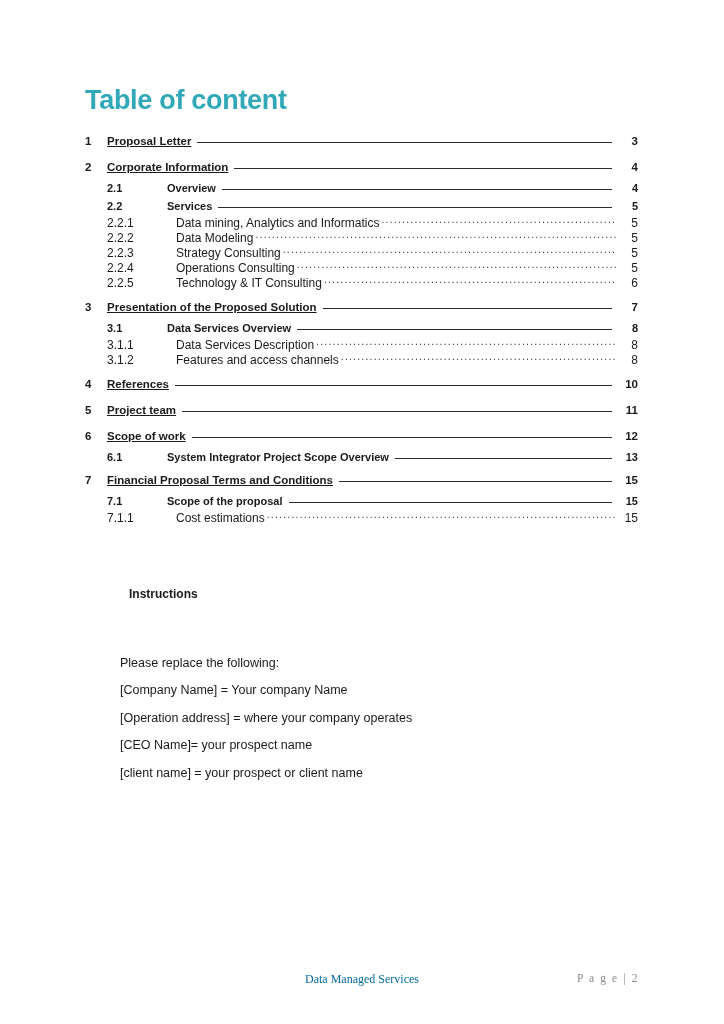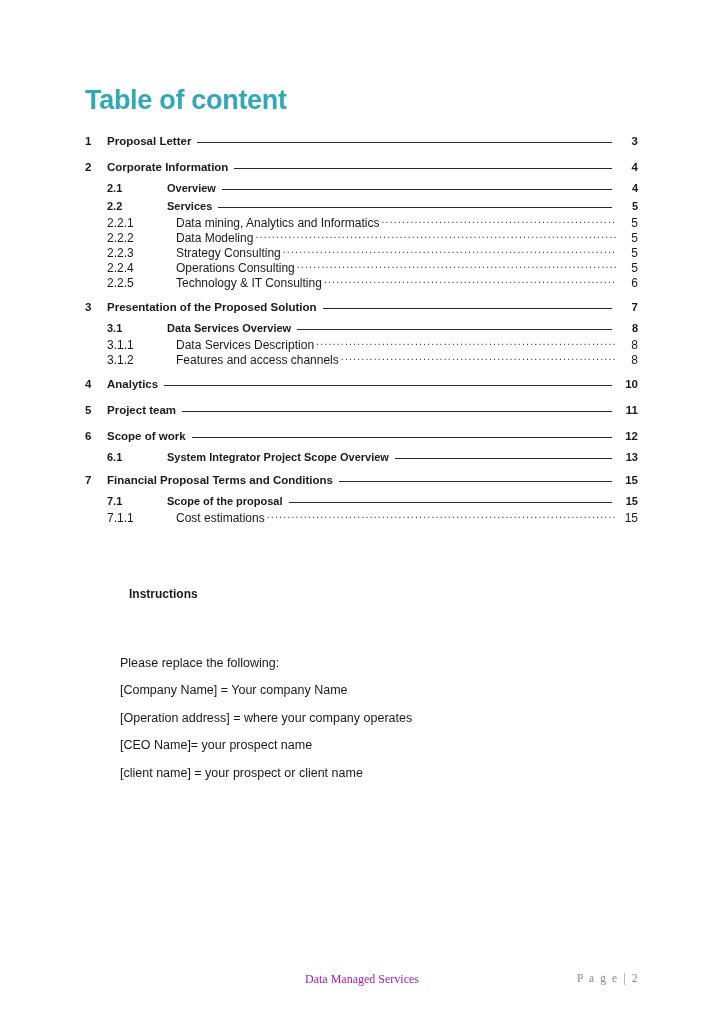--- a/index.html
+++ b/index.html
@@ -65,21 +65,21 @@
   }
 
   
   .lvl1 {
     font-size: 11.5px;
     font-weight: bold;
     height: 23px;
     line-height: 23px;
   }
   .lvl1 .toc-num { width: 22px; }
-  .lvl1 .toc-label { padding-right: 6px; }
+  .lvl1 .toc-label { padding-right: 6px; text-decoration: underline; }
   .lvl1 .toc-page { width: 22px; }
 
   
   .lvl2 {
     font-size: 11px;
     font-weight: bold;
     height: 18px;
     line-height: 18px;
   }
   .lvl2 .toc-num { width: 60px; padding-left: 22px; box-sizing: content-box; }
@@ -156,21 +156,21 @@
     top: 972px;
     height: 20px;
   }
   .footer-center {
     position: absolute;
     left: 0;
     right: 0;
     text-align: center;
     font-family: "Liberation Serif", serif;
     font-size: 12px;
-    color: #a21caf;
+    color: #0369a1;
   }
   .footer-right {
     position: absolute;
     right: 0;
     top: 0;
     font-family: "Liberation Serif", serif;
     font-size: 11.5px;
     color: #8a8a8a;
     letter-spacing: 1.6px;
     text-align: center;
@@ -257,21 +257,21 @@
         <span class="toc-page">8</span>
       </div>
       <div class="toc-row lvl3">
         <span class="toc-num">3.1.2</span>
         <span class="toc-label">Features and access channels</span>
         <span class="toc-leader leader-dots"></span>
         <span class="toc-page">8</span>
       </div>
       <div class="toc-row lvl1 gap-before">
         <span class="toc-num">4</span>
-        <span class="toc-label">Analytics</span>
+        <span class="toc-label">References</span>
         <span class="toc-leader leader-solid"></span>
         <span class="toc-page">10</span>
       </div>
       <div class="toc-row lvl1 gap-small">
         <span class="toc-num">5</span>
         <span class="toc-label">Project team</span>
         <span class="toc-leader leader-solid"></span>
         <span class="toc-page">11</span>
       </div>
       <div class="toc-row lvl1 gap-small">

